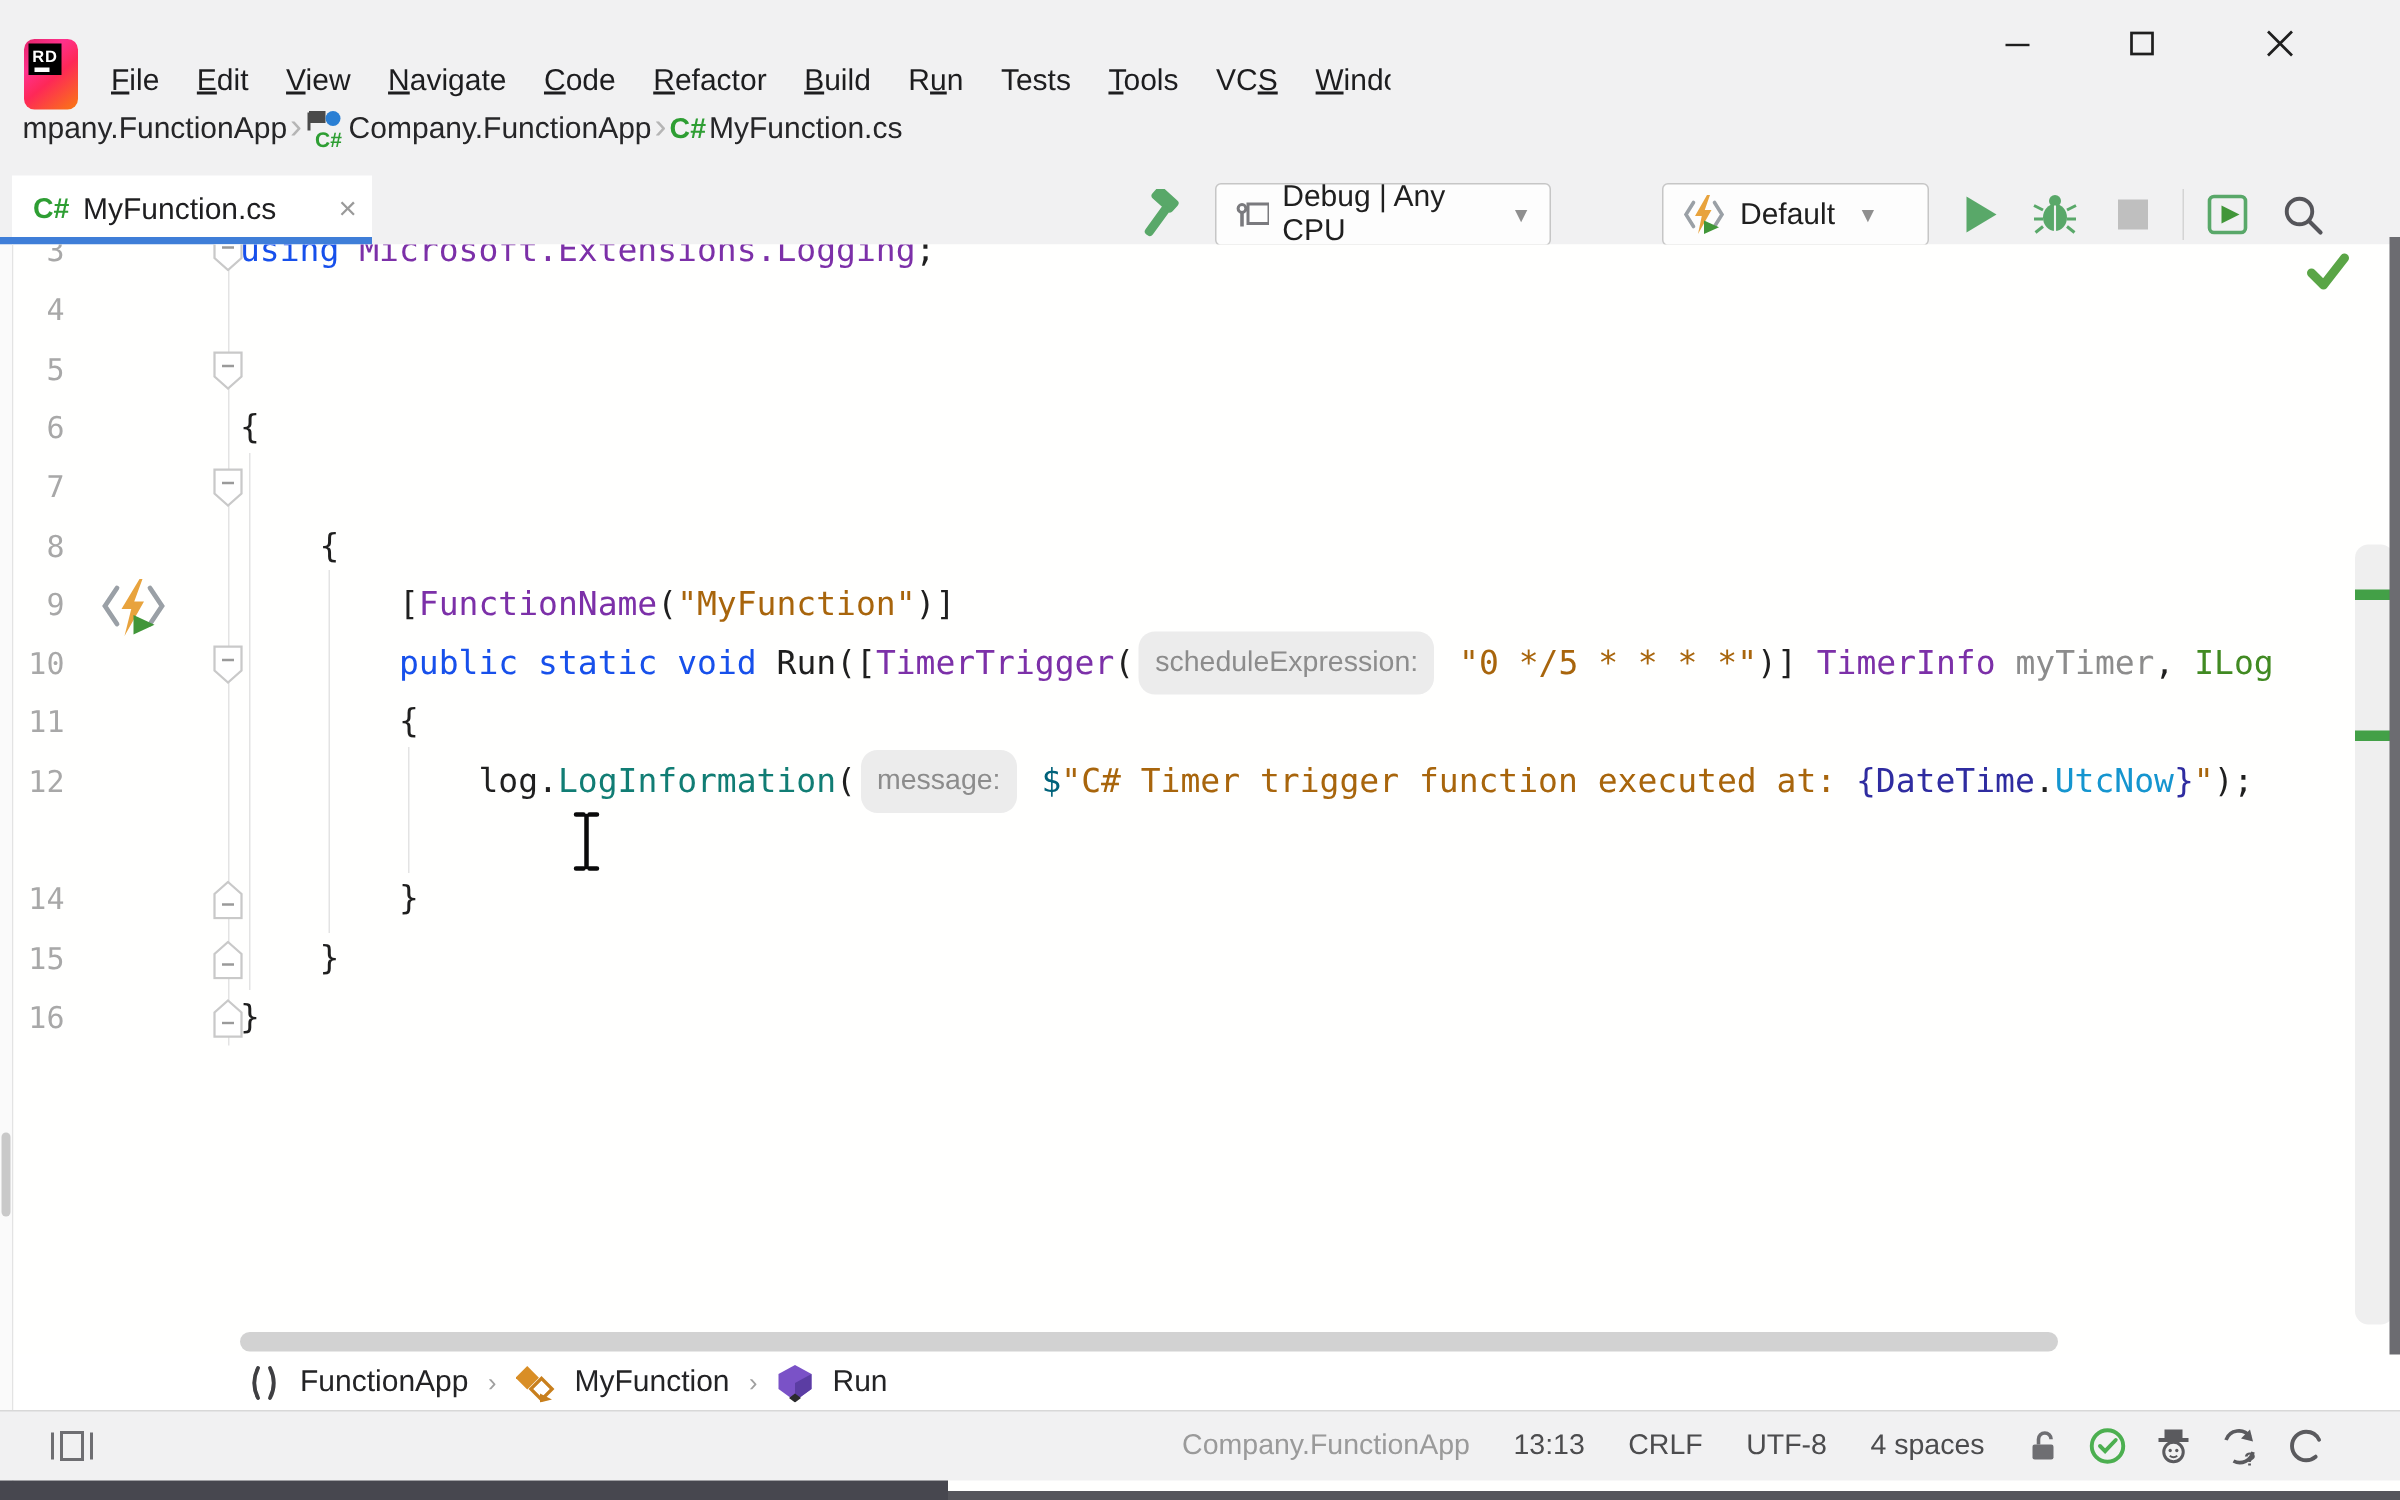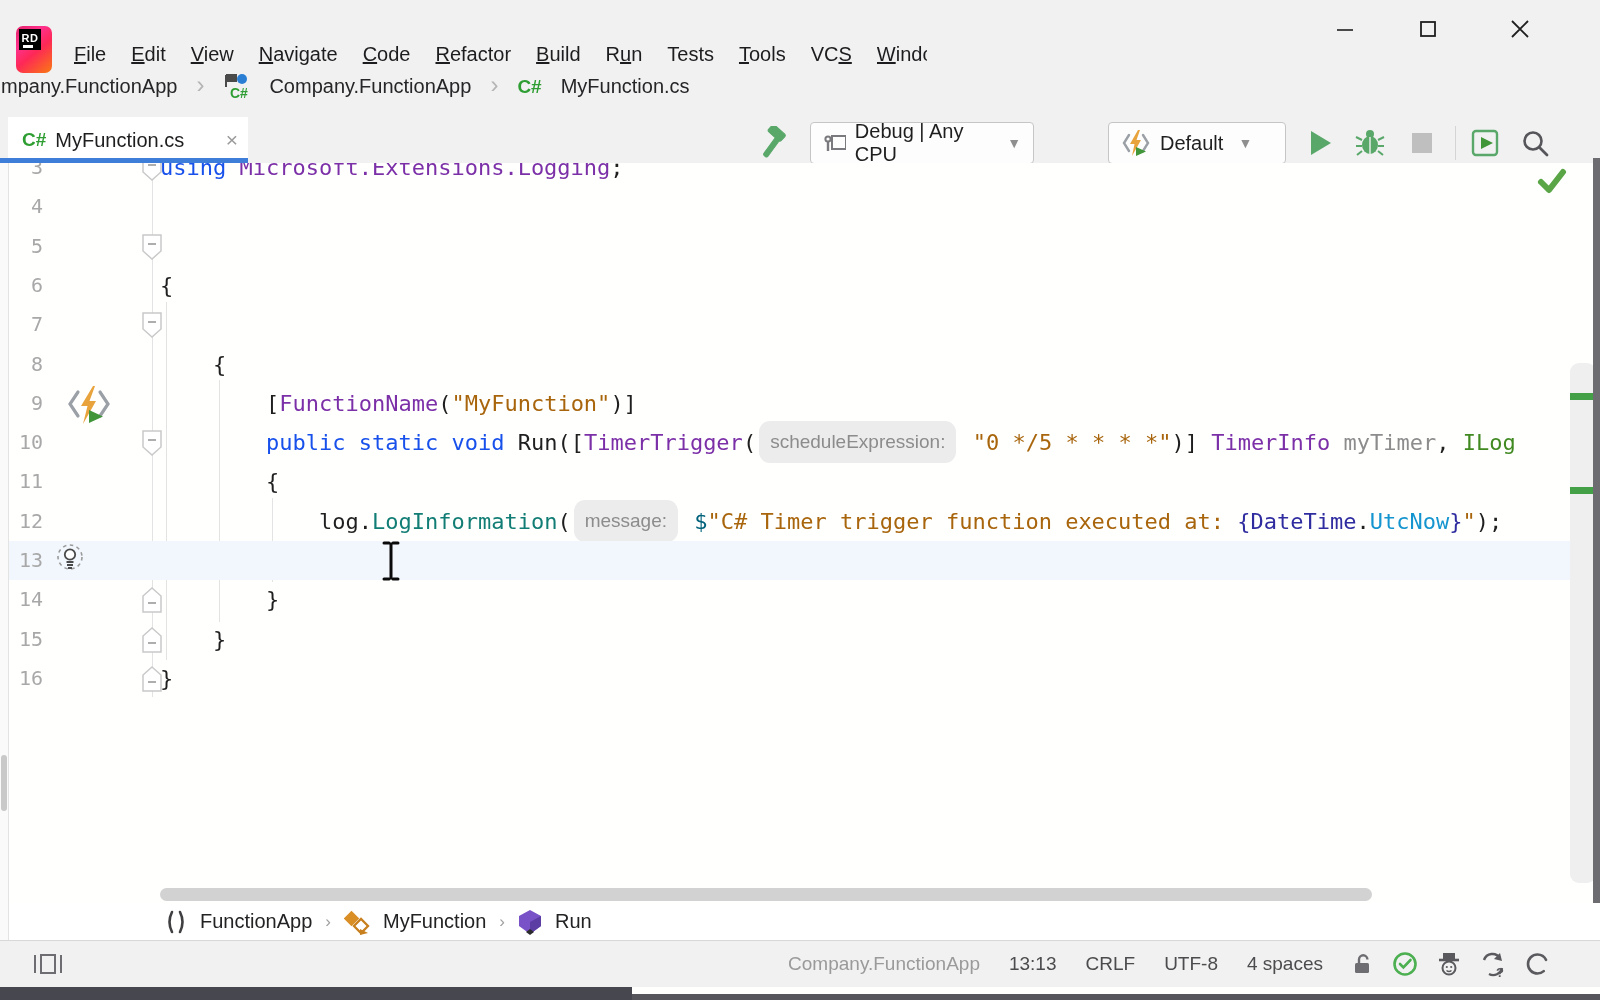--- a/index.html
+++ b/index.html
@@ -15,21 +15,21 @@
   .logo .rd{position:absolute;left:3px;top:3px;width:22px;height:21px;background:#000;color:#fff;
         font-size:11px;font-weight:bold;text-align:center;line-height:19px;letter-spacing:0.5px;}
   .logo .bar{position:absolute;left:7px;top:19px;width:10px;height:2.5px;background:#fff;}
   .menu{position:absolute;left:74px;top:0;height:58px;display:flex;align-items:flex-start;gap:25px;
         font-size:20px;color:#1d1d1f;margin-top:43px;}
   .menu span.mi{cursor:default;}
   .menu .clip{display:inline-block;width:50px;overflow:hidden;white-space:nowrap;vertical-align:bottom;}
   .wc{position:absolute;top:0;height:58px;width:46px;display:flex;align-items:center;justify-content:center;}
 
   .navbar{position:absolute;left:0;top:58px;width:1600px;height:57px;}
-  .crumbs{position:absolute;left:0;top:0;height:57px;display:flex;align-items:center;gap:19px;
+  .crumbs{position:absolute;left:14px;top:0;height:57px;display:flex;align-items:center;gap:2px;
           font-size:20px;color:#262628;padding-left:1px;white-space:nowrap;}
   .crumb-sep{color:#b5b5b5;font-size:24px;transform:translateY(-2px);}
   .cs-green{color:#2e9e33;font-weight:bold;font-size:19px;}
   .combo{position:absolute;top:64px;height:42px;background:#fdfdfd;border:1px solid #c6c6c6;border-radius:4px;
          display:flex;align-items:center;box-sizing:border-box;padding:0 12px;gap:9px;font-size:20px;color:#1f1f1f;}
   .combo .arrow{color:#8f8f8f;font-size:14px;margin-left:6px;}
   .tbtn{position:absolute;top:64px;width:40px;height:42px;display:flex;align-items:center;justify-content:center;}
   .tdivider{position:absolute;top:68px;width:1px;height:34px;background:#d4d4d4;}
 
   .tab{position:absolute;left:8px;top:117px;width:240px;height:46px;background:#ffffff;
@@ -278,29 +278,20 @@
         <pre class="code"><span class="tk-pl">        </span><span class="tk-kw">public</span><span class="tk-pl"> </span><span class="tk-kw">static</span><span class="tk-pl"> </span><span class="tk-kw">void</span><span class="tk-pl"> </span><span class="tk-pl">Run</span><span class="tk-pl">([</span><span class="tk-cls">TimerTrigger</span><span class="tk-pl">(</span><span class="tk-inlay">scheduleExpression:</span><span class="tk-pl"> </span><span class="tk-str">"0 */5 * * * *"</span><span class="tk-pl">)] </span><span class="tk-cls">TimerInfo</span><span class="tk-gray"> myTimer</span><span class="tk-pl">, </span><span class="tk-ifc">ILog</span></pre>
       </div>
       <div class="ed-row" style="top: 299.4px;">
         <div class="lnum">11</div>
         <pre class="code"><span class="tk-pl">        {</span></pre>
       </div>
       <div class="ed-row" style="top: 338.7px;">
         <div class="lnum">12</div>
         <pre class="code"><span class="tk-pl">            </span><span class="tk-pl">log</span><span class="tk-pl">.</span><span class="tk-mth">LogInformation</span><span class="tk-pl">(</span><span class="tk-inlay">message:</span><span class="tk-pl"> </span><span class="tk-dollar">$</span><span class="tk-str">"C# Timer trigger function executed at: </span><span class="tk-navy">{DateTime</span><span class="tk-pl">.</span><span class="tk-prop">UtcNow</span><span class="tk-navy">}</span><span class="tk-str">"</span><span class="tk-pl">);</span></pre>
       </div>
-      <div class="ed-row current" style="top: 378px;">
-        <div class="lnum">13</div>
-        <span class="gicon" style="left: 46px; top: 2px;"><svg width="32" height="36">
-      <circle cx="15" cy="14" r="12" fill="none" stroke="#9a9a9a" stroke-width="1.6" stroke-dasharray="3.5 3.5"></circle>
-      <circle cx="15" cy="11.5" r="5.2" fill="#fff" stroke="#4a4a4a" stroke-width="1.8"></circle>
-      <path d="M11.5,19 h7 M12,22 h6 M13,25 h4" stroke="#4a4a4a" stroke-width="1.8"></path>
-          </svg></span>
-        <pre class="code"></pre>
-      </div>
       <div class="ed-row" style="top: 417.3px;">
         <div class="lnum">14</div>
         <span class="fold"><svg width="20" height="26">
     <polygon points="10,1 19,9 19,25 1,25 1,9" fill="#ffffff" stroke="#c9c9c9" stroke-width="1.5"></polygon>
     <line x1="6" y1="16" x2="14" y2="16" stroke="#9a9a9a" stroke-width="1.6"></line>
           </svg></span>
         <pre class="code"><span class="tk-pl">        }</span></pre>
       </div>
       <div class="ed-row" style="top: 456.6px;">
         <div class="lnum">15</div>

